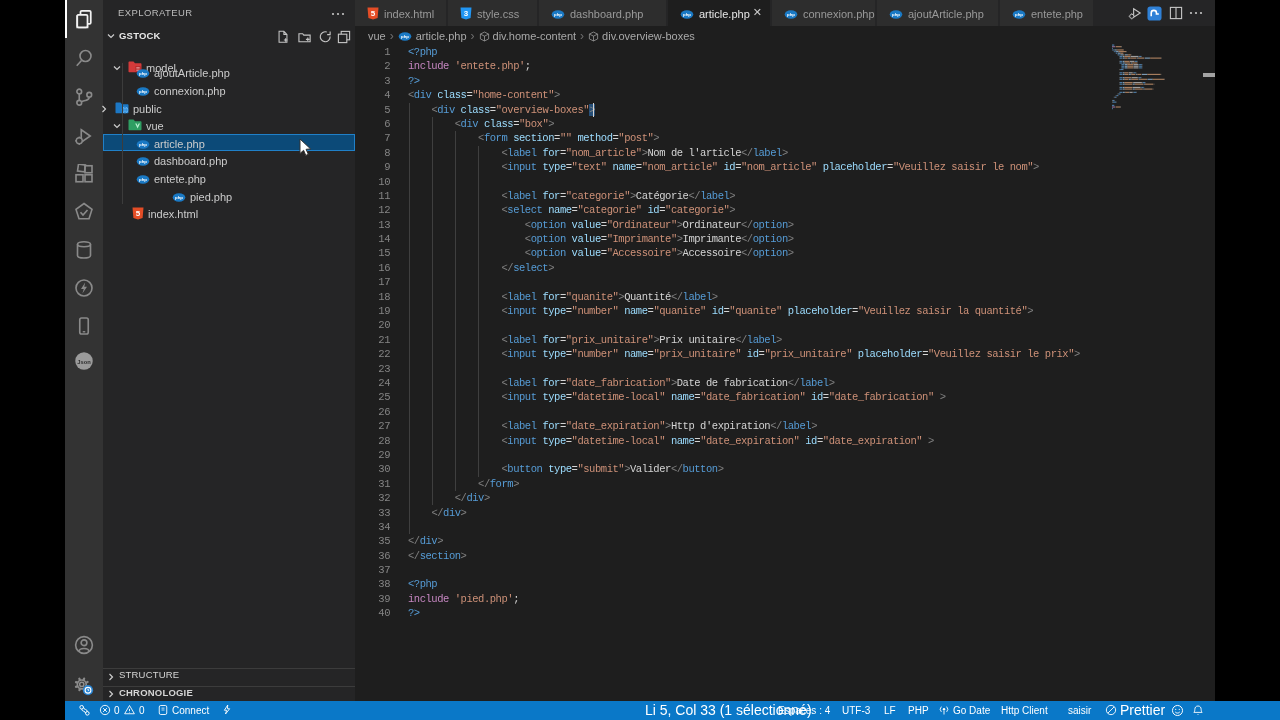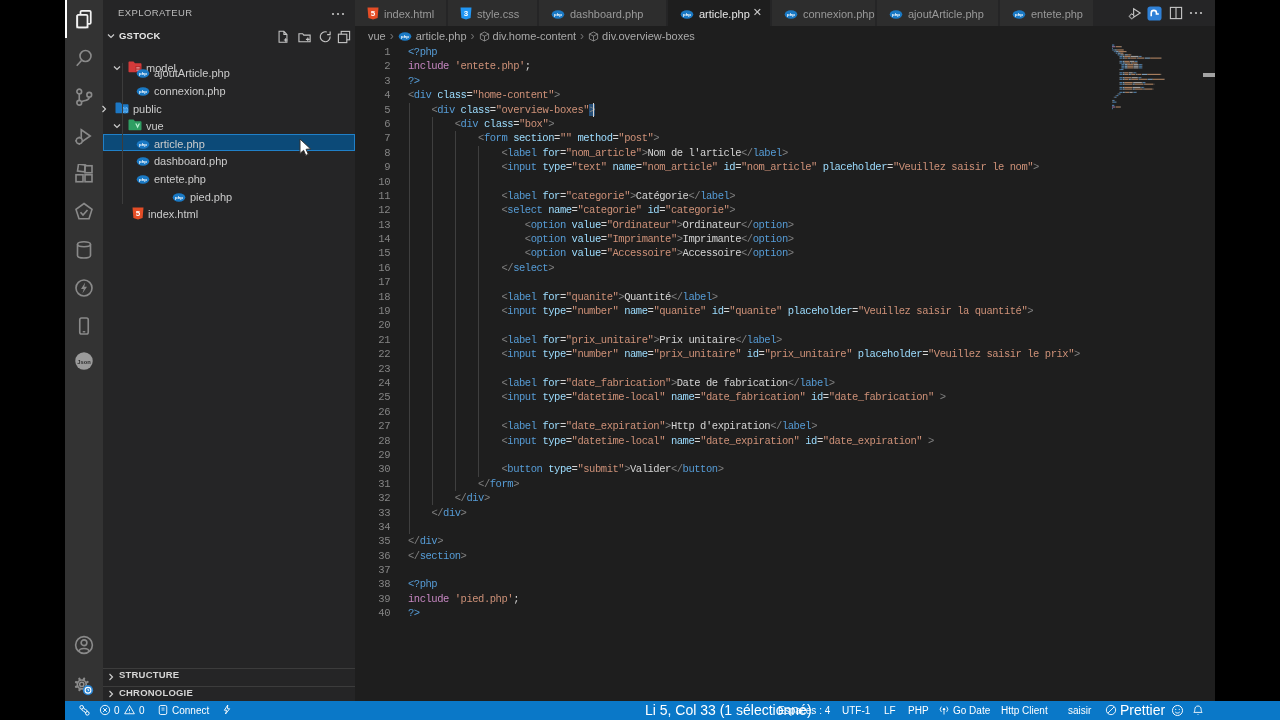--- a/index.html
+++ b/index.html
@@ -149,21 +149,21 @@
       <text x="7.5" y="7" font-size="4.8" fill="#fff" text-anchor="middle" font-family="Liberation Sans" font-weight="bold">php</text>
     </svg><span style="display:inline-block;width:4px"></span><span style="color:#cccccc;font-size:11px">pied.php</span></div>
 <div style="position:absolute;left:103px;top:204.1px;width:252px;height:17.6px;white-space:nowrap;line-height:17.6px;"><span style="display:inline-block;width:26px"></span><span style="display:inline-block;width:3px"></span><svg width="12" height="13" viewBox="0 0 12 13" style="vertical-align:-2px">
       <path d="M0.5 0.5 H11.5 L10.6 11 L6 12.5 L1.4 11 Z" fill="#e44d26"></path>
       <text x="6" y="9.2" font-size="8" fill="#fff" text-anchor="middle" font-family="Liberation Sans" font-weight="bold">5</text>
     </svg><span style="display:inline-block;width:4px"></span><span style="color:#cccccc;font-size:11px">index.html</span></div>
 <div style="position:absolute;left:103px;top:668px;width:252px;height:1px;background:#3c3c3c"></div>
 <div style="position:absolute;left:106px;top:672px;line-height:0"><svg width="10" height="10" viewBox="0 0 10 10" style="vertical-align:-1px">
       <path d="M3.5 2 L6.5 5 L3.5 8" fill="none" stroke="#cccccc" stroke-width="1.2"></path>
     </svg></div>
-<div style="position:absolute;left:119px;top:669px;color:#d5d5d5;font-size:9.5px;font-weight:bold;letter-spacing:0.2px">STRUCTURE</div>
+<div style="position:absolute;left:119px;top:669px;color:#d5d5d5;font-size:9.5px;font-weight:normal;letter-spacing:0.2px">STRUCTURE</div>
 <div style="position:absolute;left:103px;top:686px;width:252px;height:1px;background:#3c3c3c"></div>
 <div style="position:absolute;left:106px;top:689px;line-height:0"><svg width="10" height="10" viewBox="0 0 10 10" style="vertical-align:-1px">
       <path d="M3.5 2 L6.5 5 L3.5 8" fill="none" stroke="#cccccc" stroke-width="1.2"></path>
     </svg></div>
 <div style="position:absolute;left:119px;top:687px;color:#d5d5d5;font-size:9.5px;font-weight:bold;letter-spacing:0.2px">CHRONOLOGIE</div>
 
 <div style="position:absolute;left:355px;top:0;width:860px;height:26px;background:#252526"></div>
 <div style="position:absolute;left:355px;top:0;width:92px;height:26px;background:#2d2d2d;border-right:1px solid #252526;white-space:nowrap;line-height:26px;padding-left:12px;box-sizing:border-box"><svg width="12" height="13" viewBox="0 0 12 13" style="vertical-align:-2px">
       <path d="M0.5 0.5 H11.5 L10.6 11 L6 12.5 L1.4 11 Z" fill="#e44d26"></path>
       <text x="6" y="9.2" font-size="8" fill="#fff" text-anchor="middle" font-family="Liberation Sans" font-weight="bold">5</text>
@@ -561,21 +561,21 @@
 <svg style="position:absolute;left:157px;top:704px" width="12" height="12" viewBox="0 0 16 16">
     <rect x="3" y="2" width="10" height="12" rx="2" fill="none" stroke="#ffffff" stroke-width="1.2"></rect>
     <path d="M6 5.5 h4 M6 8 h4" stroke="#fff" stroke-width="1"></path>
   </svg>
 <div style="position:absolute;left:172px;top:701px;height:36px;line-height:19px;color:#ffffff;font-size:10px;white-space:nowrap">Connect</div>
 <svg style="position:absolute;left:221px;top:703px" width="12" height="13" viewBox="0 0 16 16">
     <path d="M9 2 L4.5 9 H7.5 L6 14 L11.5 7 H8.5 Z" fill="none" stroke="#ffffff" stroke-width="1.2" stroke-linejoin="round"></path>
   </svg>
 <div style="position:absolute;left:645px;top:701px;height:19px;line-height:19px;color:#ffffff;font-size:14px;white-space:nowrap">Li 5, Col 33 (1 sélectionné)</div>
 <div style="position:absolute;left:778px;top:701px;height:19px;line-height:19px;color:#ffffff;font-size:10px;white-space:nowrap">Espaces : 4</div>
-<div style="position:absolute;left:842px;top:701px;height:19px;line-height:19px;color:#ffffff;font-size:10px;white-space:nowrap">UTF-1</div>
+<div style="position:absolute;left:842px;top:701px;height:19px;line-height:19px;color:#ffffff;font-size:10px;white-space:nowrap">UTF-3</div>
 <div style="position:absolute;left:884px;top:701px;height:19px;line-height:19px;color:#ffffff;font-size:10px;white-space:nowrap">LF</div>
 <div style="position:absolute;left:908px;top:701px;height:19px;line-height:19px;color:#ffffff;font-size:10px;white-space:nowrap">PHP</div>
 <svg style="position:absolute;left:938px;top:704px" width="12" height="12" viewBox="0 0 16 16">
     <circle cx="8" cy="7" r="1.6" fill="#fff"></circle>
     <path d="M4.5 10.5 a5 5 0 0 1 0-7 M11.5 3.5 a5 5 0 0 1 0 7 M8 9 v5" fill="none" stroke="#ffffff" stroke-width="1.2"></path>
   </svg>
 <div style="position:absolute;left:953px;top:701px;height:19px;line-height:19px;color:#ffffff;font-size:10px;white-space:nowrap">Go Date</div>
 <div style="position:absolute;left:1001px;top:701px;height:27px;line-height:19px;color:#ffffff;font-size:10px;white-space:nowrap">Http Client</div>
 <div style="position:absolute;left:1068px;top:701px;height:19px;line-height:19px;color:#ffffff;font-size:10px;white-space:nowrap">saisir</div>
 <svg style="position:absolute;left:1105px;top:704px" width="12" height="12" viewBox="0 0 16 16">

